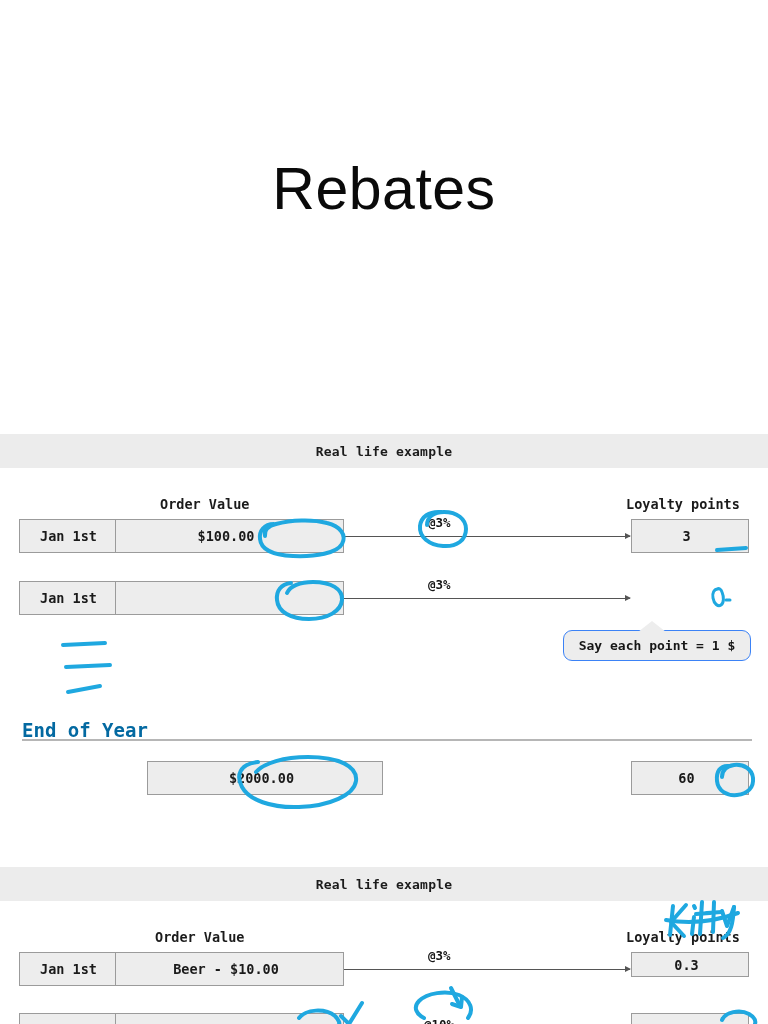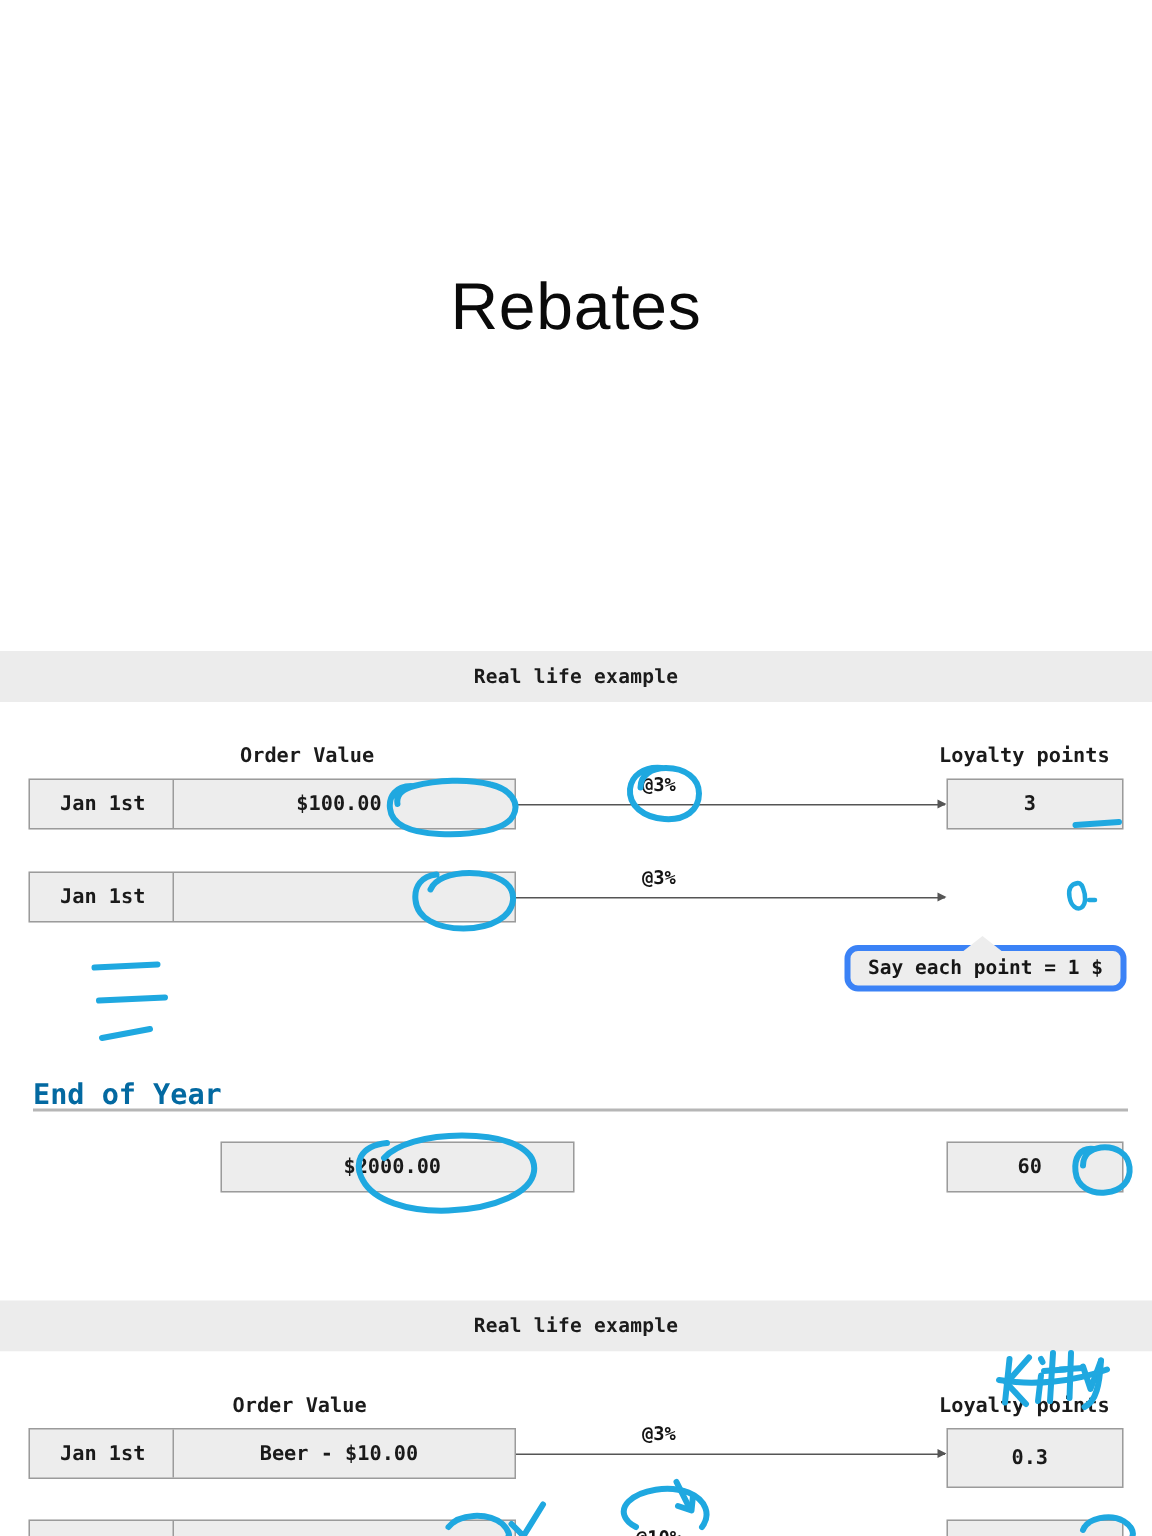--- a/index.html
+++ b/index.html
@@ -23,26 +23,25 @@
     left: 0; top: 0;
     width: 768px; height: 432px;
     background: #ffffff;
   }
   #deck-title {
     position: absolute;
     left: 0; right: 0;
     top: 160px;
     text-align: center;
     font-family: "Liberation Sans", "DejaVu Sans", sans-serif;
-    font-size: 44px;
+    font-size: 59px;
     font-weight: 400;
     letter-spacing: 0.5px;
     color: #0a0a0a;
     line-height: 1;
-    margin-top: 23px;
   }
 
   
   .section-band {
     position: absolute;
     left: 0;
     width: 768px;
     height: 34px;
     background: #ececec;
     display: flex;
@@ -146,21 +145,21 @@
     font-weight: 700;
     color: #0369a1;
     white-space: nowrap;
   }
 
   
   #callout {
     position: absolute;
     box-sizing: border-box;
     background: #ededed;
-    border: 4px solid #3b82f6;
+    border: 1px solid #3b82f6;
     border-radius: 9px;
     display: flex;
     align-items: center;
     justify-content: center;
     font-size: 13px;
     font-weight: 700;
     color: #161616;
     white-space: nowrap;
   }
   #callout .tail {
@@ -248,21 +247,21 @@
 <div class="slide-body" id="slide2-body">
   <div class="col-caption" style="left:155px; top:28px;">Order Value</div>
   <div class="col-caption" style="left:626px; top:28px;">Loyalty points</div>
 
   <div class="fieldbox" style="left:19px; top:51px; width:325px; height:34px;">
     <div class="fb-label" style="width:96px;">Jan 1st</div>
     <div class="fb-value">Beer - $10.00</div>
   </div>
   <div class="connector" style="left:344px; top:68px; width:286px;"></div>
   <div class="rate-label" style="left:428px; top:47px;">@3%</div>
-  <div class="fieldbox" style="left:631px; top:51px; width:118px; height:40px;">
+  <div class="fieldbox" style="left:631px; top:51px; width:118px; height:25px;">
     <div class="fb-value">0.3</div>
   </div>
 
   <div class="fieldbox" style="left:19px; top:112px; width:325px; height:34px;">
     <div class="fb-label" style="width:96px;"></div>
     <div class="fb-value"></div>
   </div>
   <div class="rate-label" style="left:424px; top:116px;">@10%</div>
   <div class="fieldbox" style="left:631px; top:112px; width:118px; height:34px;">
     <div class="fb-value"></div>

